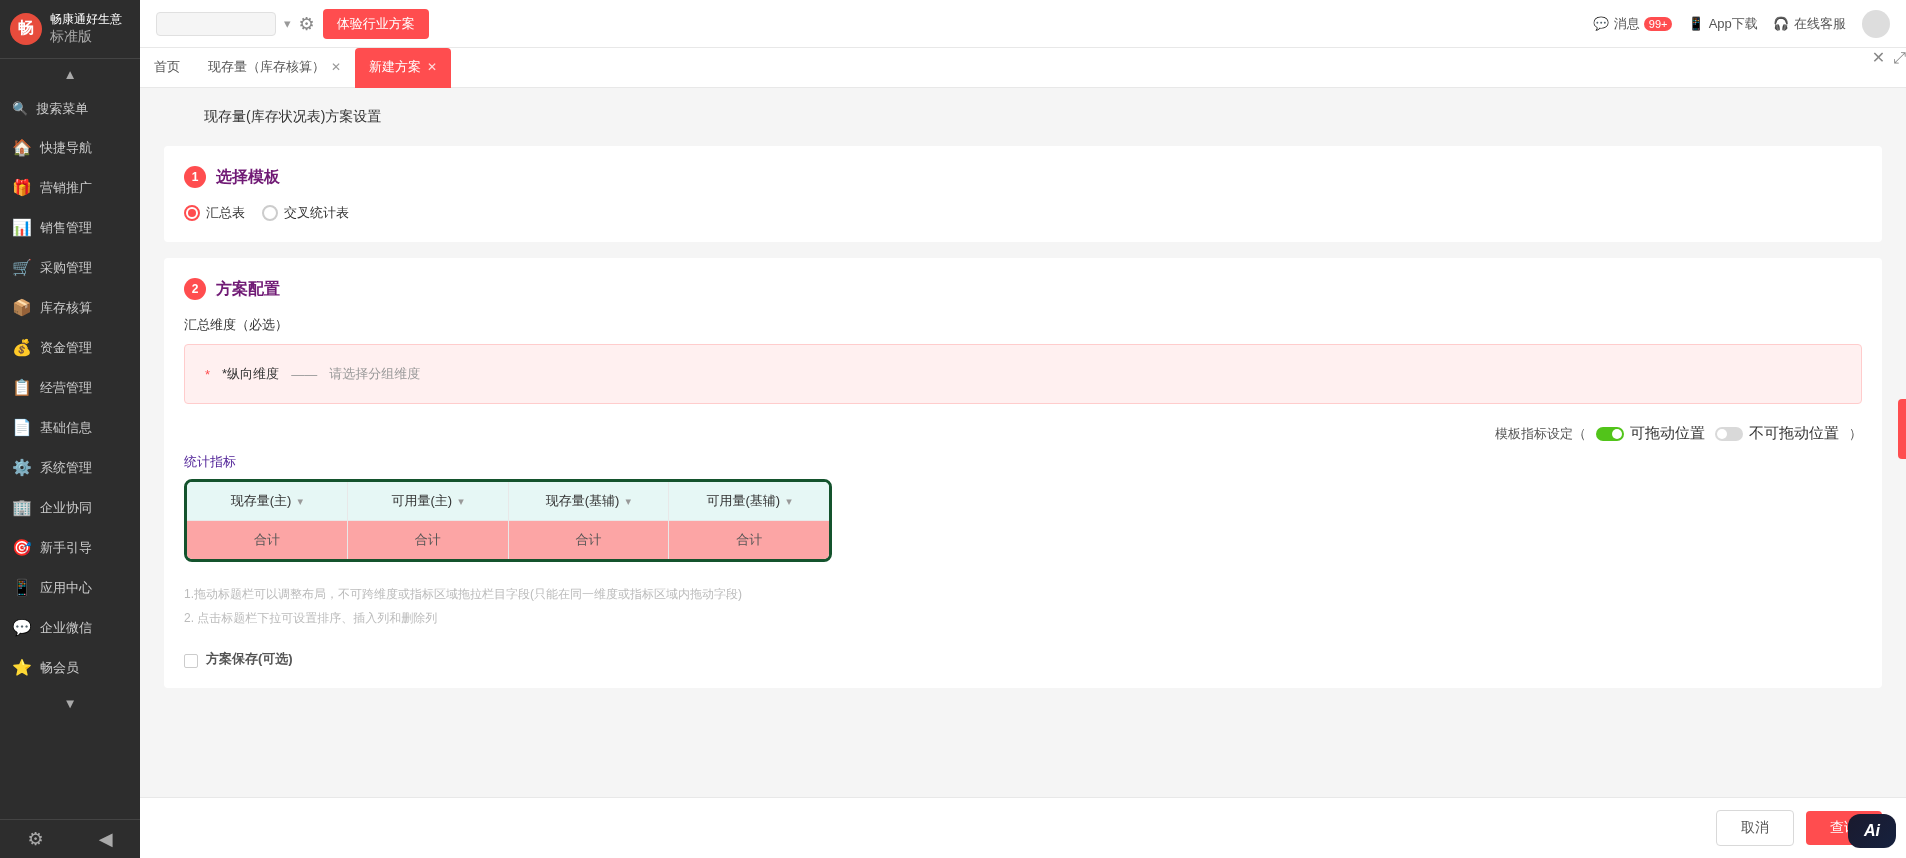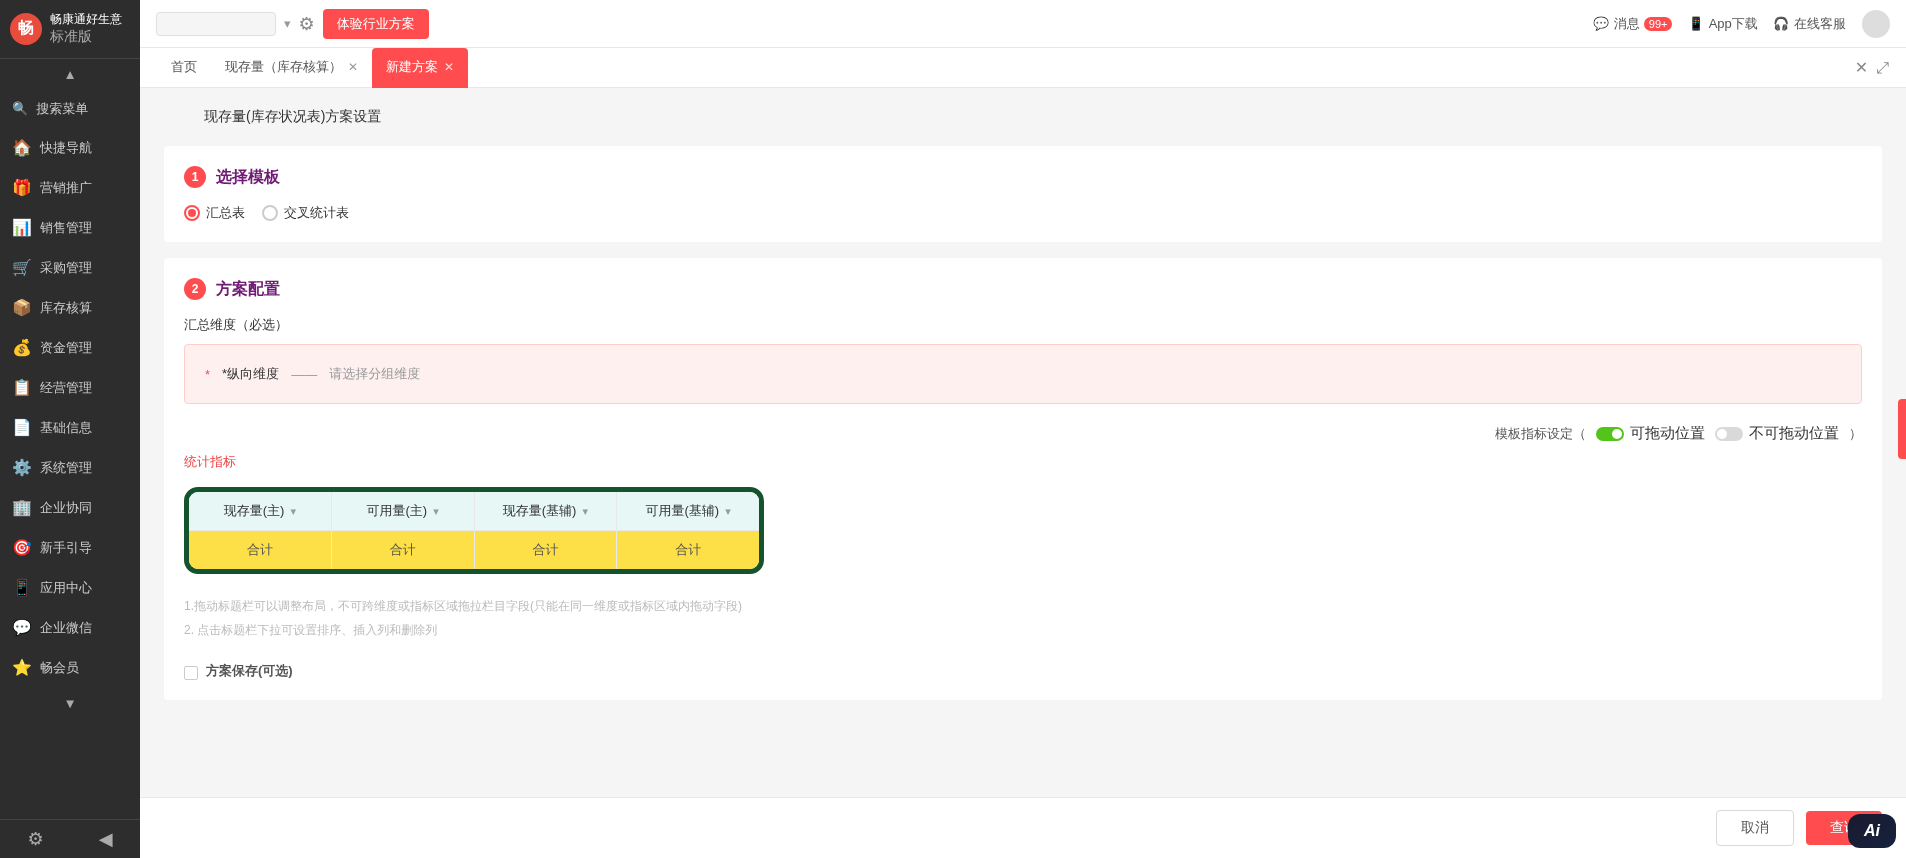--- a/index.html
+++ b/index.html
@@ -152,22 +152,22 @@
       gap: 4px;
       cursor: pointer;
       color: #555;
     }
 
     
     .tabs {
       background: #fff;
       border-bottom: 1px solid #e8e8e8;
       display: flex;
-      align-items: center;
-      padding: 0 17px;
+      align-items: flex-start;
+      padding: 0 0;
       height: 40px;
       flex-shrink: 0;
     }
     .tab {
       display: flex;
       align-items: center;
       gap: 6px;
       padding: 0 14px;
       height: 40px;
       font-size: 13px;
@@ -349,51 +349,51 @@
     .toggle-box.off {
       background: #d9d9d9;
     }
     .toggle-box.off::after {
       left: 2px;
       right: auto;
     }
     .toggle-label { color: #333; font-size: 15px; }
 
     .stats-section-label {
-      color: #ef4444;
+      color: #4c1d95;
       font-size: 13px;
       font-weight: 500;
-      margin-bottom: 16px;
+      margin-bottom: 8px;
     }
 
     .stats-table {
-      border: 5px solid #14532d;
-      border-radius: 14px;
+      border: 3px solid #14532d;
+      border-radius: 8px;
       overflow: hidden;
-      width: 580px;
+      width: 648px;
     }
     .stats-table-header {
       display: flex;
       background: #e6f7f5;
     }
     .stats-table-cell {
       flex: 1;
       padding: 10px 12px;
       border-right: 1px solid #e8e8e8;
       display: flex;
       align-items: center;
       justify-content: center;
       gap: 6px;
       font-size: 13px;
       color: #333;
     }
     .stats-table-cell:last-child { border-right: none; }
     .stats-table-body {
       display: flex;
-      background: #fde047;
+      background: #fca5a5;
     }
     .stats-table-body .stats-table-cell {
       border-top: 1px solid #e8e8e8;
       color: #555;
     }
 
     .dropdown-arrow {
       color: #999;
       font-size: 11px;
     }

